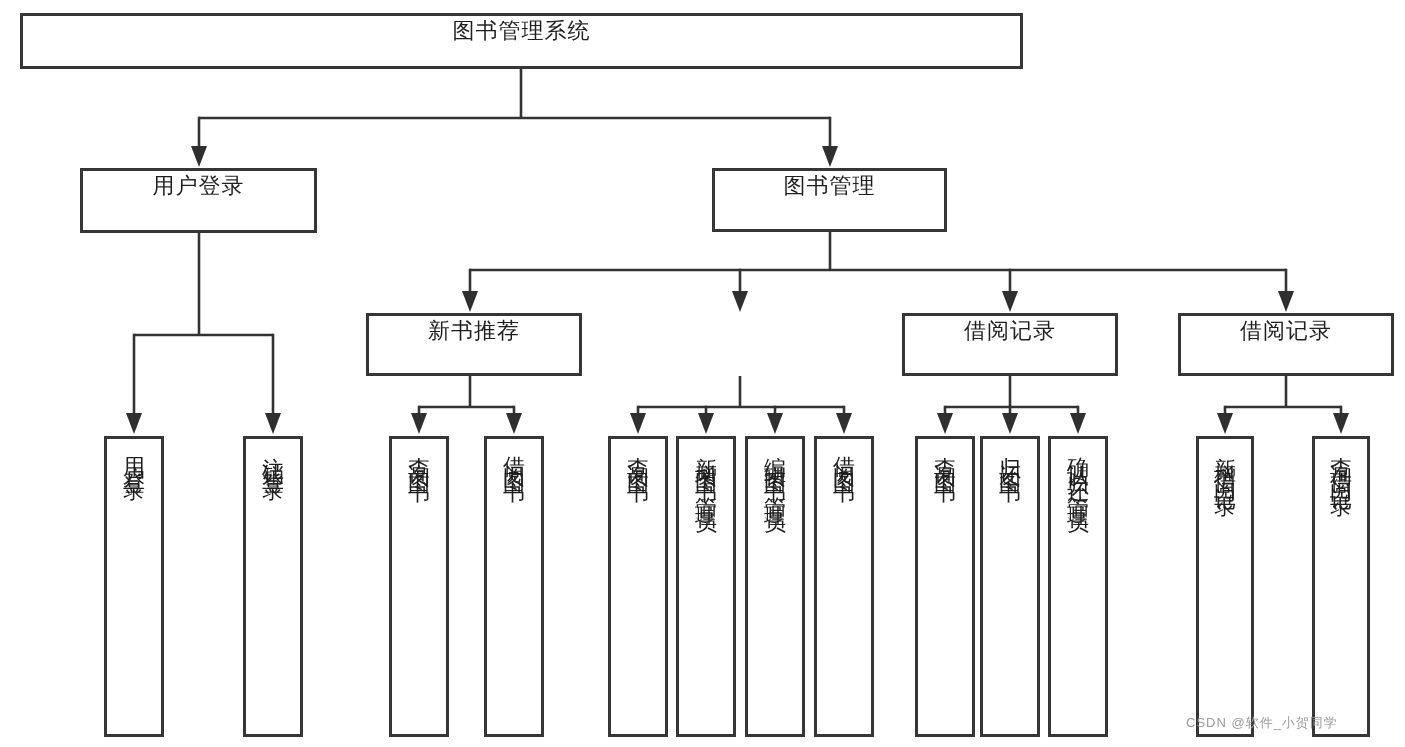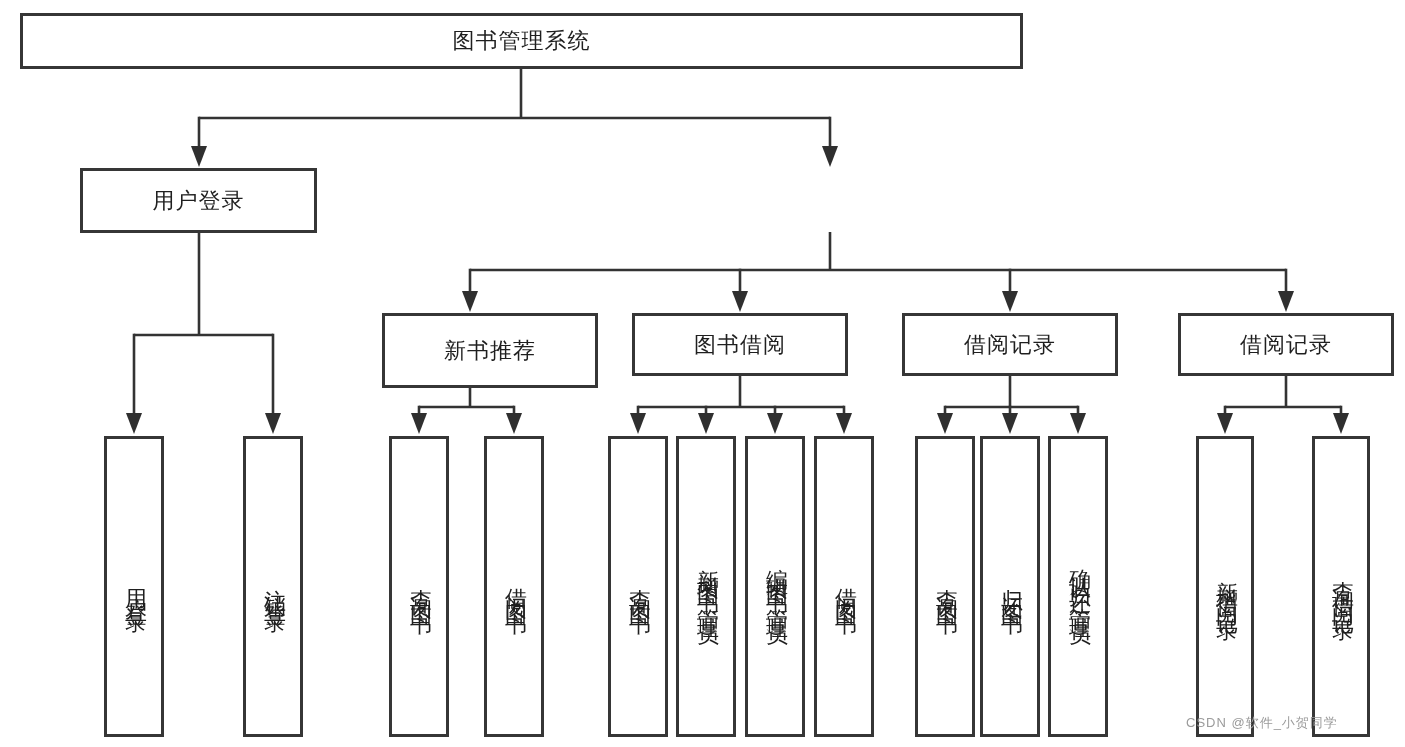--- a/index.html
+++ b/index.html
@@ -20,44 +20,42 @@
     left: 0;
     top: 0;
     z-index: 1;
   }
   .node {
     position: absolute;
     box-sizing: border-box;
     border: 3px solid #363636;
     background: #ffffff;
     display: flex;
-    align-items: center;
     justify-content: center;
     color: #1f1f1f;
     z-index: 2;
-    font-family: Liberation Mono, monospace;
   }
   .node .lbl {
     font-size: 22px;
     letter-spacing: 1px;
     white-space: nowrap;
   }
   .vbox .lbl {
     writing-mode: vertical-rl;
     text-orientation: mixed;
     letter-spacing: 8px;
     font-size: 22px;
     white-space: normal;
     line-height: 1;
   }
   
   .root  { left: 20px;  top: 13px;  width: 1003px; height: 56px; }
   .n-user{ left: 80px;  top: 168px; width: 237px;  height: 65px; }
   .n-mgmt{ left: 712px; top: 168px; width: 235px;  height: 64px; }
-  .n-g0  { left: 382px; top: 313px; width: 216px;  height: 75px; }
+  .n-g0  { left: 366px; top: 313px; width: 216px;  height: 63px; }
   .n-g1  { left: 632px; top: 313px; width: 216px;  height: 63px; }
   .n-g2  { left: 902px; top: 313px; width: 216px;  height: 63px; }
   .n-g3  { left: 1178px;top: 313px; width: 216px;  height: 63px; }
   
   .vbox  { top: 436px; height: 301px; width: 60px; }
   .v1  { left: 104px; }
   .v2  { left: 243px; }
   .v3  { left: 389px; }
   .v4  { left: 484px; }
   .v5  { left: 608px; }
@@ -151,27 +149,27 @@
     </g>
   </svg>
 
   <div class="node root">
     <span class="lbl">图书管理系统</span>
   </div>
 
   <div class="node n-user">
     <span class="lbl">用户登录</span>
   </div>
+  <div class="node n-mgmt">
+    <span class="lbl">图书管理</span>
+  </div>
 
   <div class="node n-g0">
     <span class="lbl">新书推荐</span>
   </div>
-  <div class="node n-g1">
-    <span class="lbl">图书借阅</span>
-  </div>
   <div class="node n-g2">
     <span class="lbl">借阅记录</span>
   </div>
   <div class="node n-g3">
     <span class="lbl">借阅记录</span>
   </div>
 
   <div class="node vbox v1">
     <span class="lbl">用户登录</span>
   </div>

